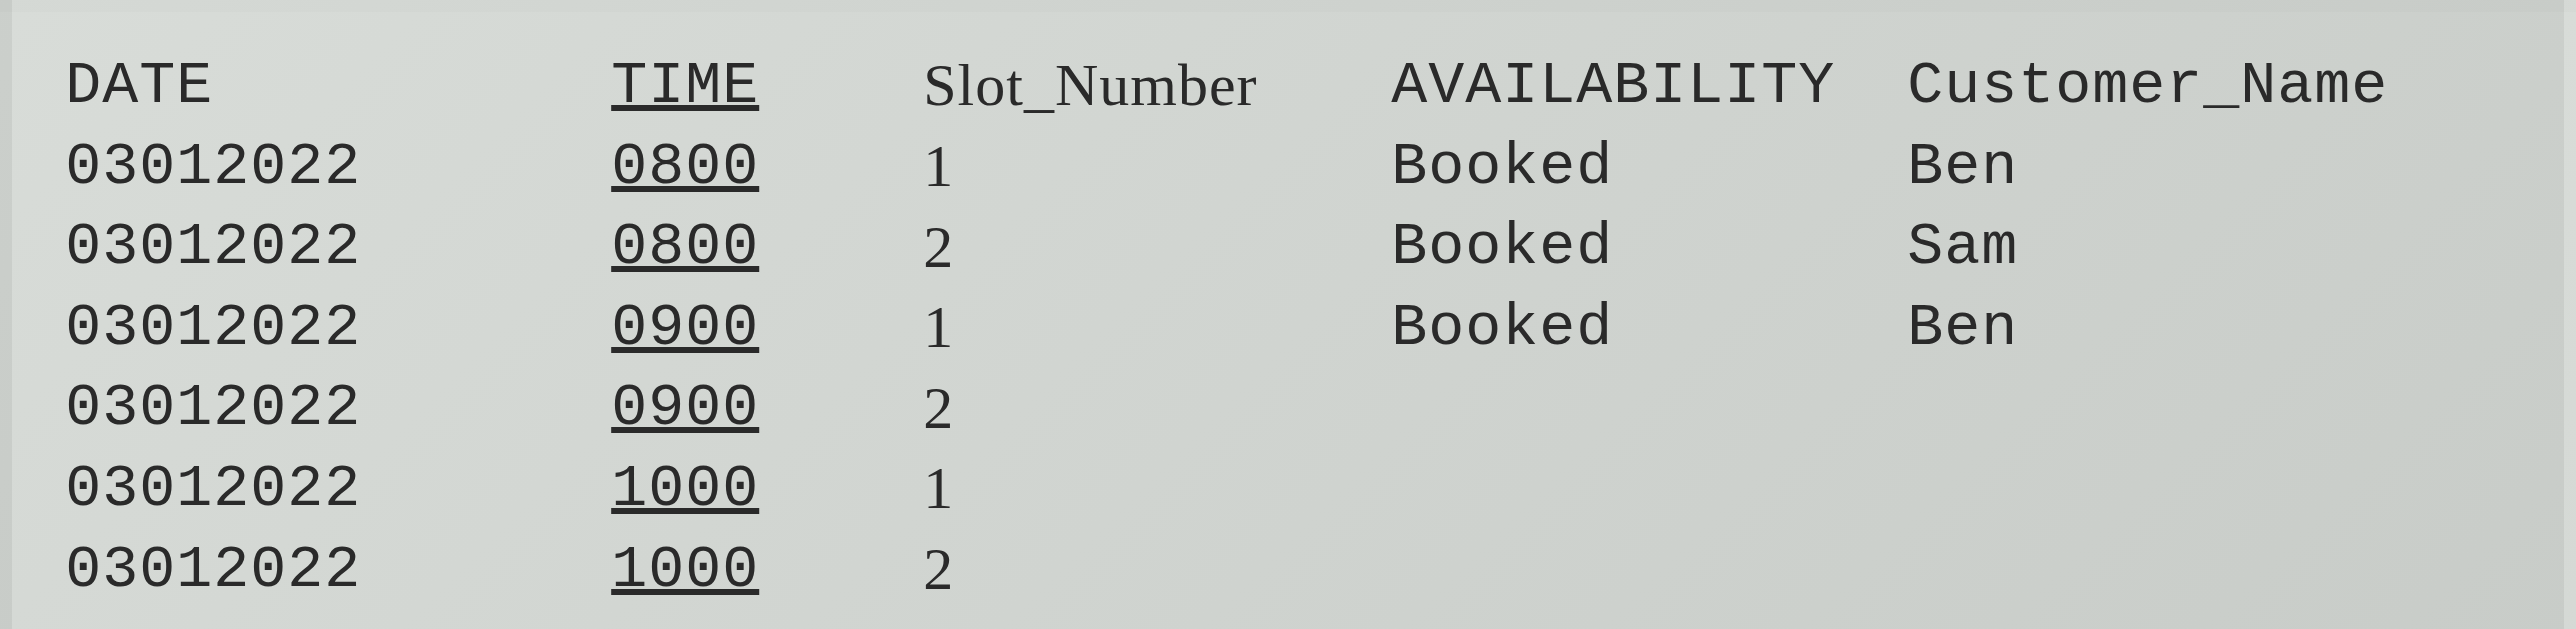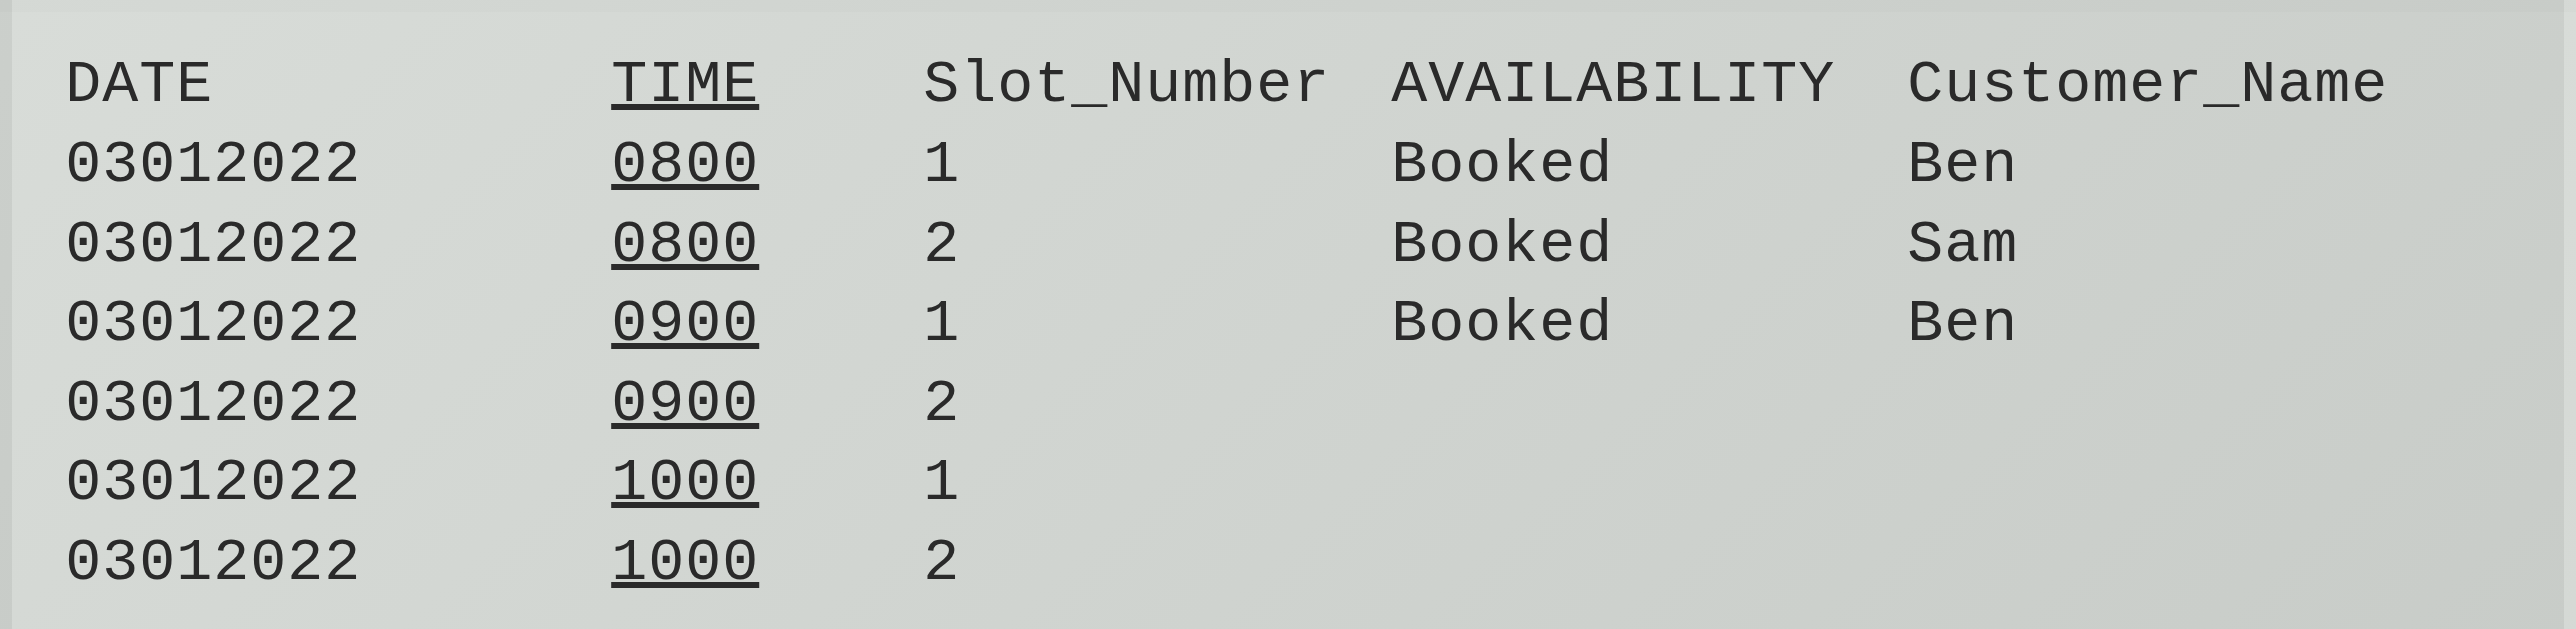--- a/index.html
+++ b/index.html
@@ -30,21 +30,21 @@
       display: table-cell;
       padding: 5.8px 9.7px;
       white-space: nowrap;
       vertical-align: middle;
     }
     .header .cell {
       font-weight: normal;
     }
     .col-date { width: 546px; }
     .col-time { width: 312px; text-decoration: underline; }
-    .col-slot { width: 468px; }
+    .col-slot { width: 468px; font-family: Liberation Serif, serif; }
     .col-avail { width: 516px; }
     .col-customer { width: auto; }
   </style>
 </head>
 <body>
 
 <div class="table">
   <div class="row header">
     <div class="cell col-date">DATE</div>
     <div class="cell col-time">TIME</div>

